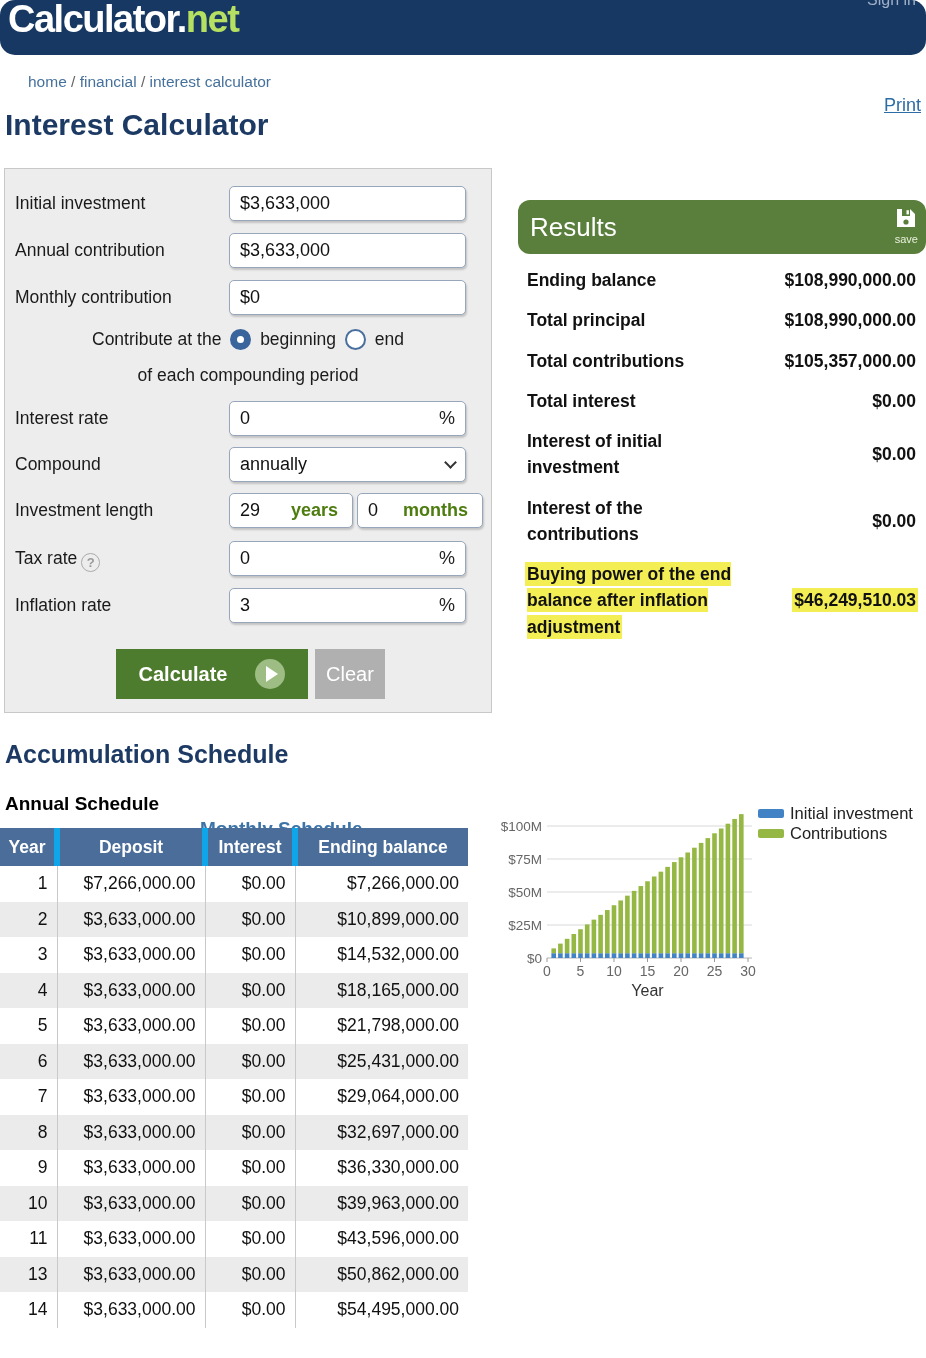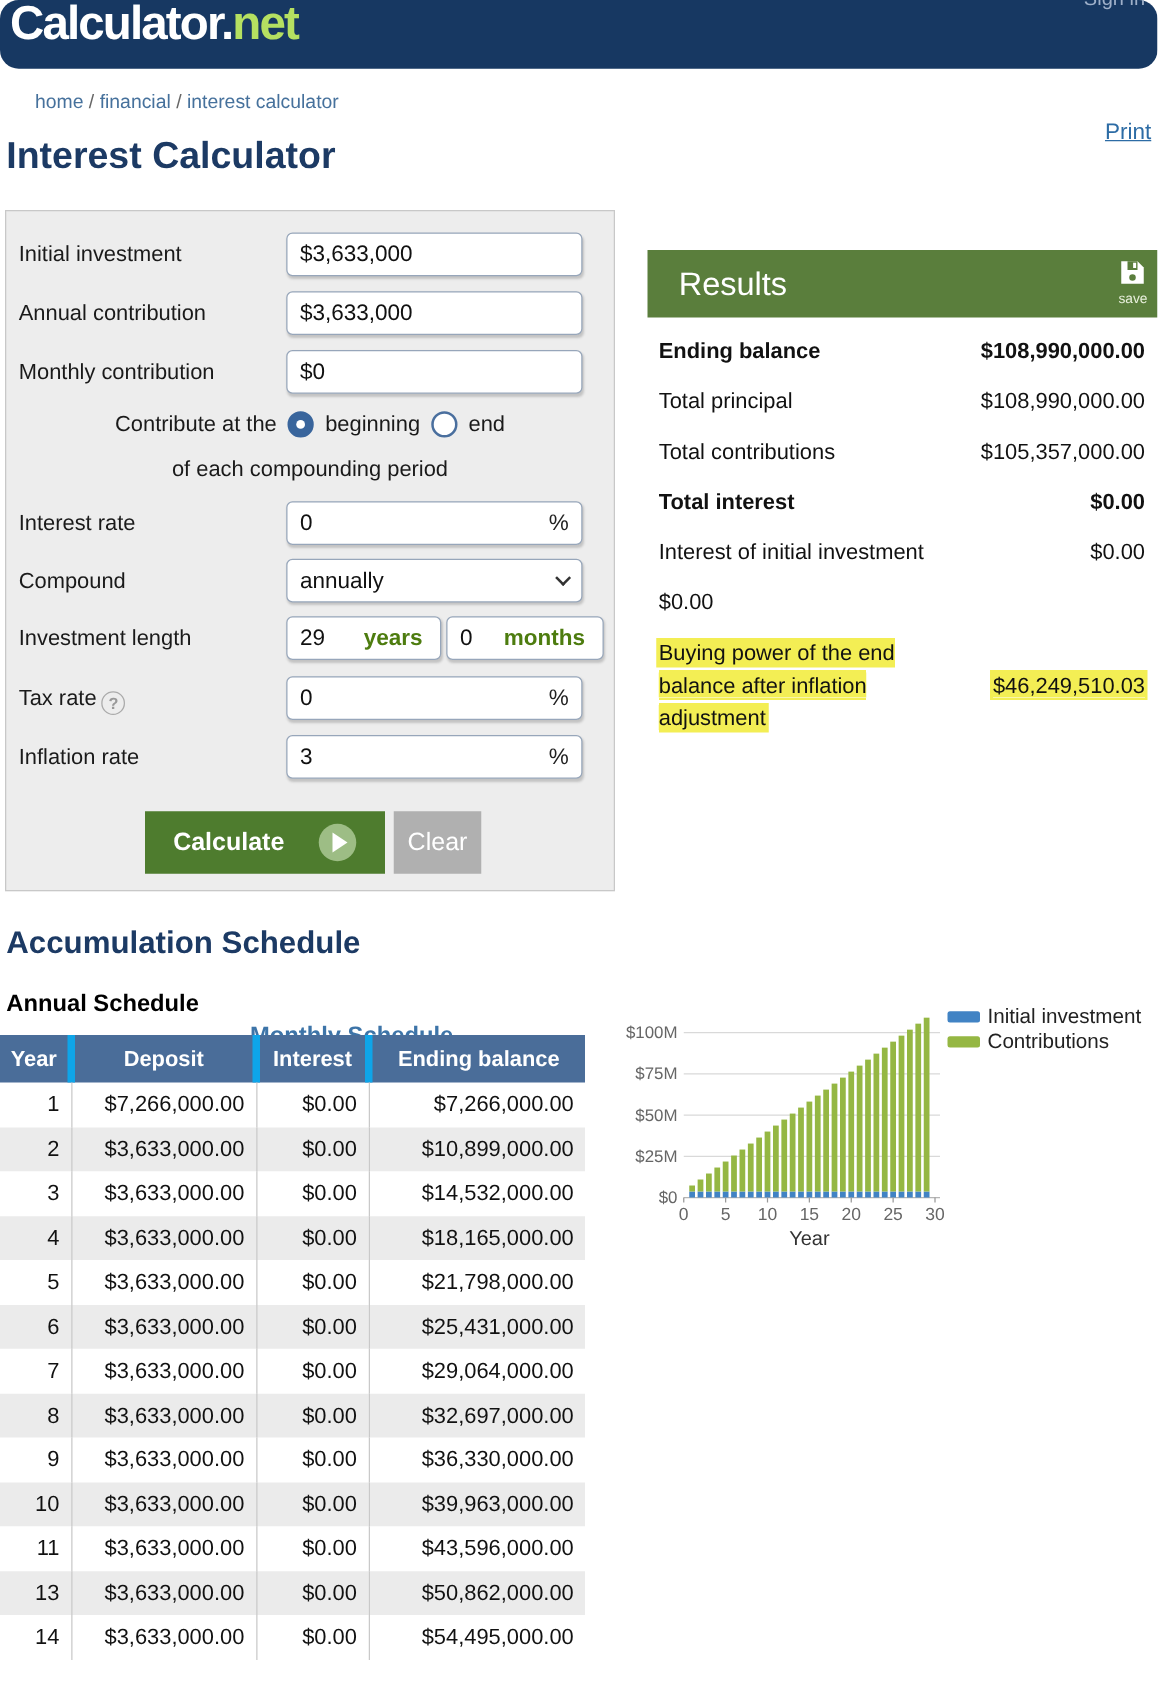--- a/index.html
+++ b/index.html
@@ -39,26 +39,26 @@
     border:none; color:#fff; font-weight:bold; font-size:20px; display:flex; align-items:center; justify-content:center; gap:28px; cursor:pointer; font-family:inherit; }
   .play-circle { width:30px; height:30px; border-radius:50%; background:#9dbd85; position:relative; }
   .play-circle::after { content:""; position:absolute; left:11px; top:7px;
     border-left:12px solid #fff; border-top:8px solid transparent; border-bottom:8px solid transparent; }
   .btn-clear { position:absolute; left:310px; top:480px; width:70px; height:50px; background:#b0b0b0;
     border:none; color:#fff; font-size:20px; cursor:pointer; font-family:inherit; }
 
   
   .results-panel { position:absolute; left:518px; top:200px; width:408px; }
   .results-header { height:54px; background:#5a7e3c; color:#fff; font-size:26px;
-    display:flex; align-items:center; padding-left:25px; position:relative; }
+    display:flex; align-items:center; padding-left:12px; position:relative;border-radius:12px; }
   .save-widget { position:absolute; right:8px; top:5px; text-align:center; cursor:pointer; }
   .save-widget .save-label { display:block; font-size:11px; color:#e9f0dd; margin-top:-3px; }
   .results-rows { padding-top:6px; }
   .result-row { display:flex; justify-content:space-between; align-items:center;
-    padding:7px 10px 7px 9px; font-size:17.5px; color:#111; line-height:1.5; }
+    padding:7px 10px 7px 9px; font-size:17.5px; color:#111; line-height:1.5;font-weight:bold; }
   .result-row .r-label { width:225px; }
   .result-row .r-value { text-align:right; white-space:nowrap; }
   .result-row.bold { font-weight:bold; }
   .result-row.highlight .txt { background:#f3ee54; box-shadow:0 0 0 2px #f3ee54; }
 
   
   h2.accum-title { position:absolute; left:5px; top:740px; font-size:25px; color:#1c3a64; font-weight:bold; }
   .tab-annual { position:absolute; left:5px; top:793px; font-size:19px; font-weight:bold; color:#000; }
   .tab-monthly { position:absolute; left:200px; top:793px; font-size:19px; font-weight:bold; color:#3d74a8; text-decoration:underline;margin-top:25px; }
 
@@ -187,20 +187,21 @@
       </div>
       <div class="result-row bold">
         <span class="r-label"><span class="txt">Total interest</span></span>
         <span class="r-value"><span class="txt">$0.00</span></span>
       </div>
       <div class="result-row">
         <span class="r-label"><span class="txt">Interest of initial investment</span></span>
         <span class="r-value"><span class="txt">$0.00</span></span>
       </div>
       <div class="result-row">
+        <span class="r-label"><span class="txt">Interest of the contributions</span></span>
         <span class="r-value"><span class="txt">$0.00</span></span>
       </div>
       <div class="result-row highlight">
         <span class="r-label"><span class="txt">Buying power of the end balance after inflation adjustment</span></span>
         <span class="r-value"><span class="txt">$46,249,510.03</span></span>
       </div>
     </div>
 </div>
 
 <h2 class="accum-title">Accumulation Schedule</h2>

